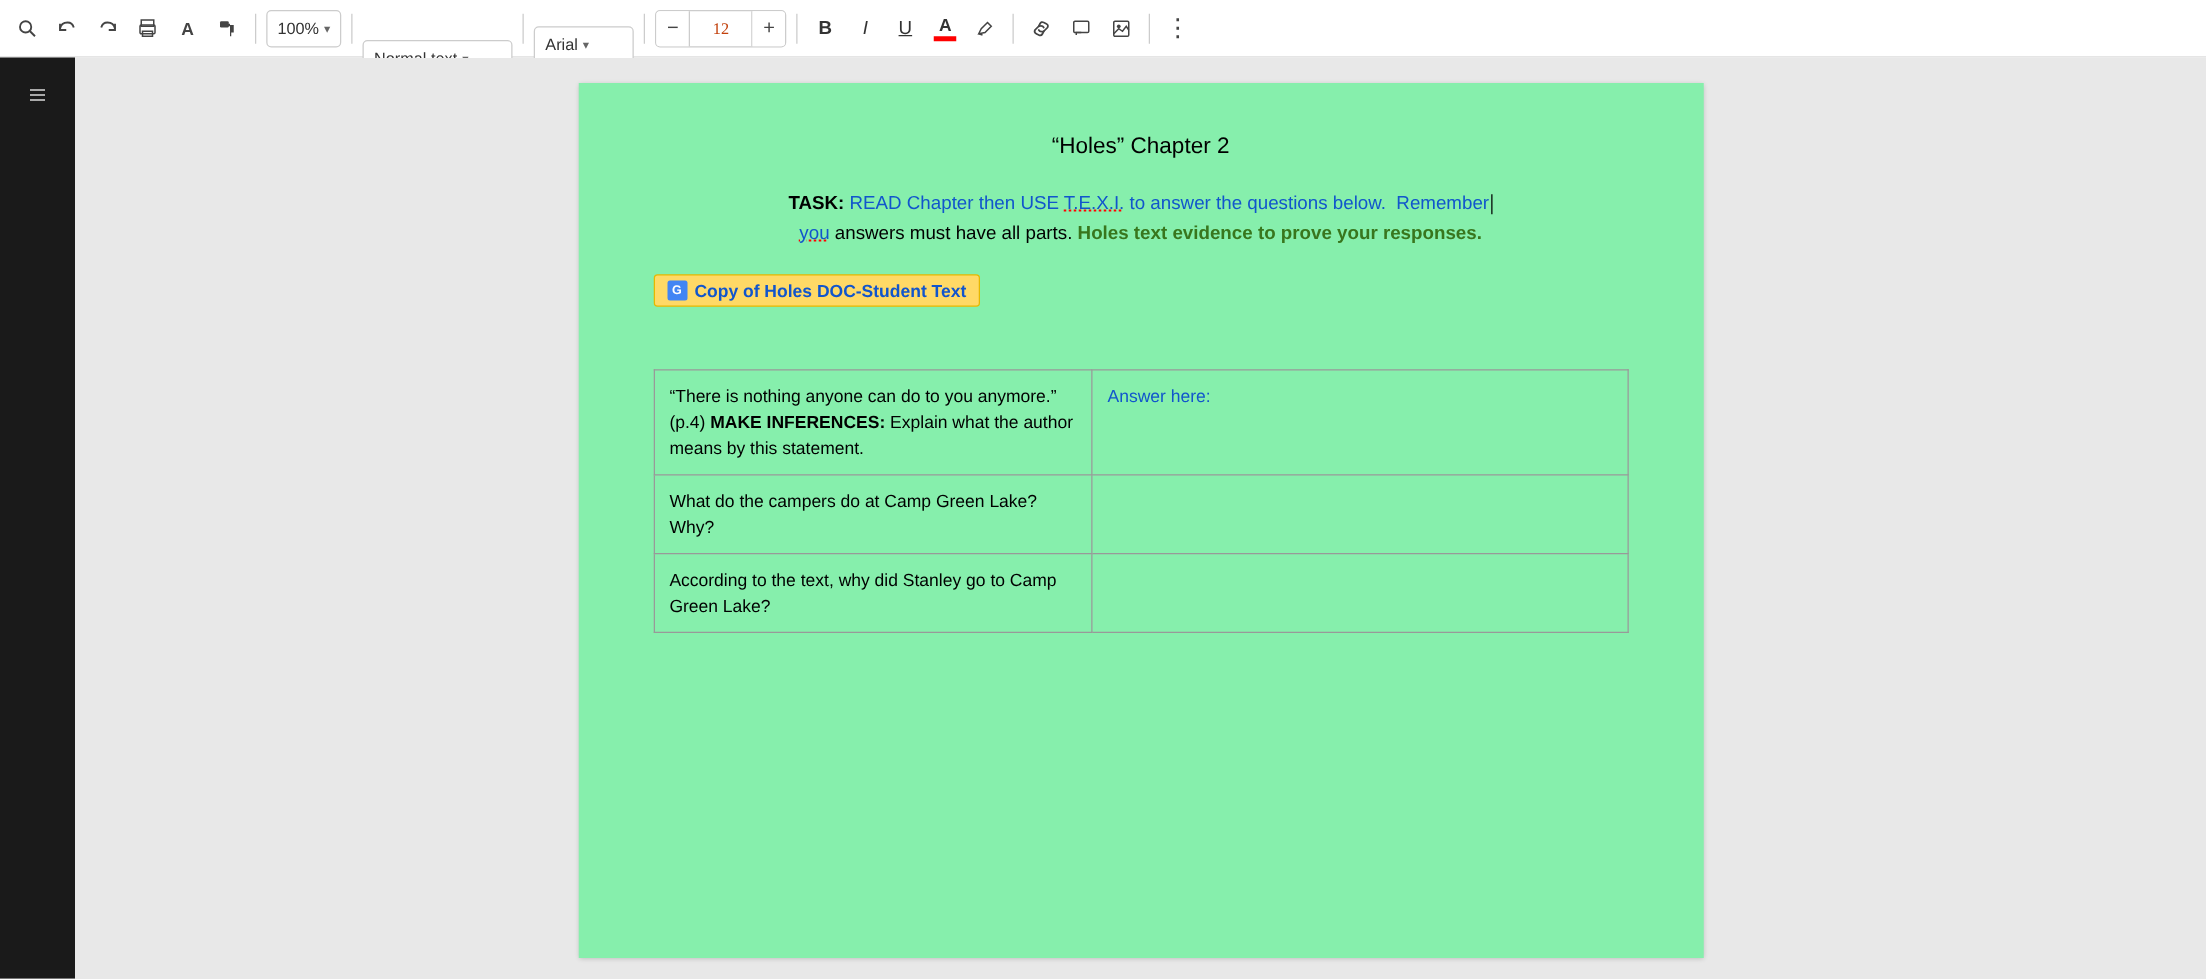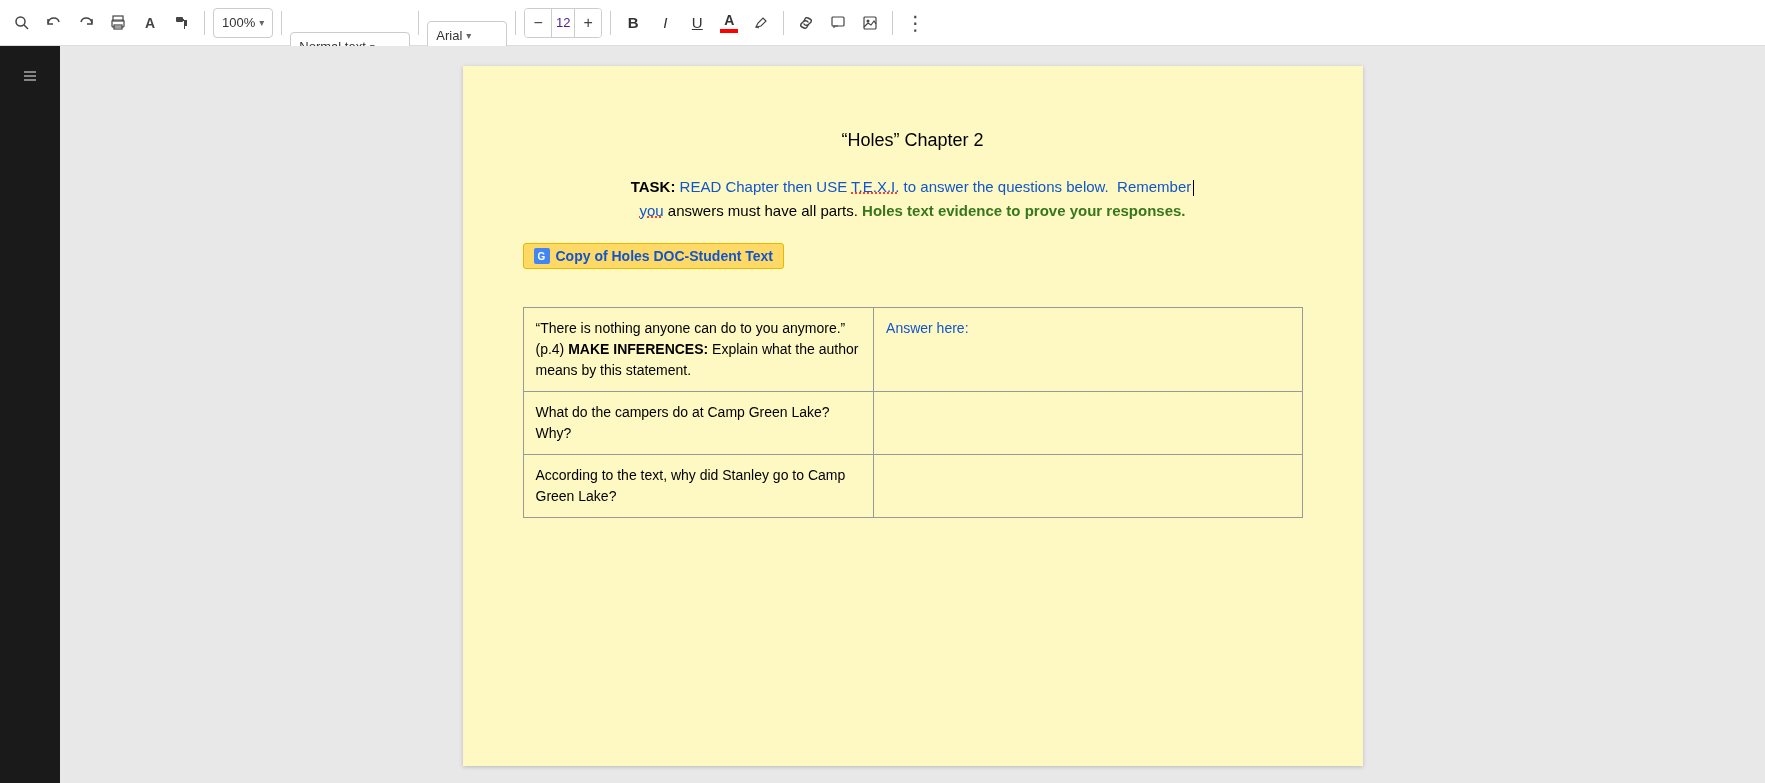--- a/index.html
+++ b/index.html
@@ -69,29 +69,30 @@
       height: 30px;
       display: flex;
       align-items: center;
       justify-content: center;
       cursor: pointer;
       font-size: 16px;
       color: #444;
       background: #fff;
     }
     .font-size-value {
-      width: 24px;
+      width: 51px;
       height: 30px;
       border-left: 1px solid #ccc;
       border-right: 1px solid #ccc;
       display: flex;
       align-items: center;
       justify-content: center;
       font-size: 13px;
-      color: #4c1d95;
+      color: #c2410c;
+      font-family: Liberation Serif, serif;
     }
     .toolbar-btn {
       width: 28px;
       height: 28px;
       display: flex;
       align-items: center;
       justify-content: center;
       cursor: pointer;
       border-radius: 4px;
       color: #333;
@@ -143,24 +144,24 @@
     .doc-area {
       flex: 1;
       background: #e8e8e8;
       display: flex;
       justify-content: center;
       padding: 20px 0;
       overflow-y: auto;
     }
 
     .doc-page {
-      background: #fef9c3;
+      background: #86efac;
       width: 900px;
       min-height: 700px;
-      padding: 64px 60px;
+      padding: 40px 60px;
       box-shadow: 0 1px 4px rgba(0,0,0,0.2);
     }
 
     .doc-title {
       text-align: center;
       font-size: 18px;
       font-weight: normal;
       color: #000;
       margin-bottom: 24px;
       font-family: Arial, sans-serif;
@@ -210,21 +211,21 @@
     .link-box-text {
       color: #1155CC;
       font-size: 14px;
       font-weight: bold;
     }
 
     
     .response-table {
       width: 100%;
       border-collapse: collapse;
-      margin-top: 10px;
+      margin-top: 22px;
     }
     .response-table td {
       border: 1px solid #999;
       padding: 10px 12px;
       font-family: Arial, sans-serif;
       font-size: 14px;
       vertical-align: top;
       color: #000;
       line-height: 1.5;
     }

